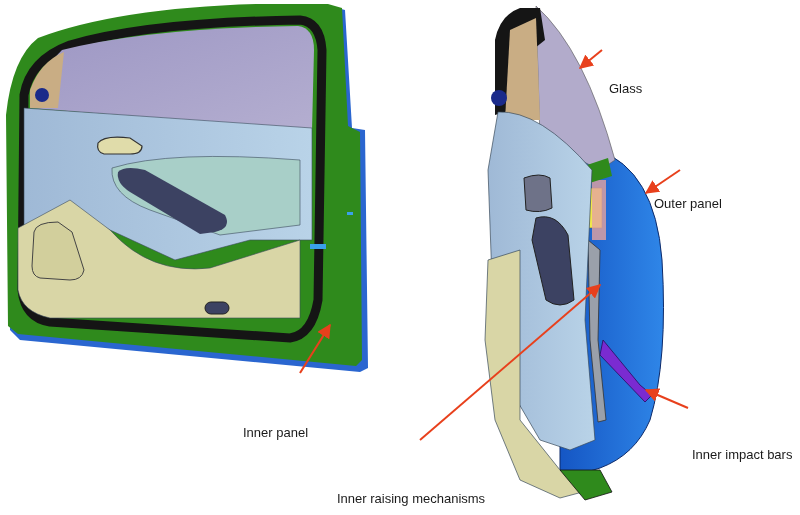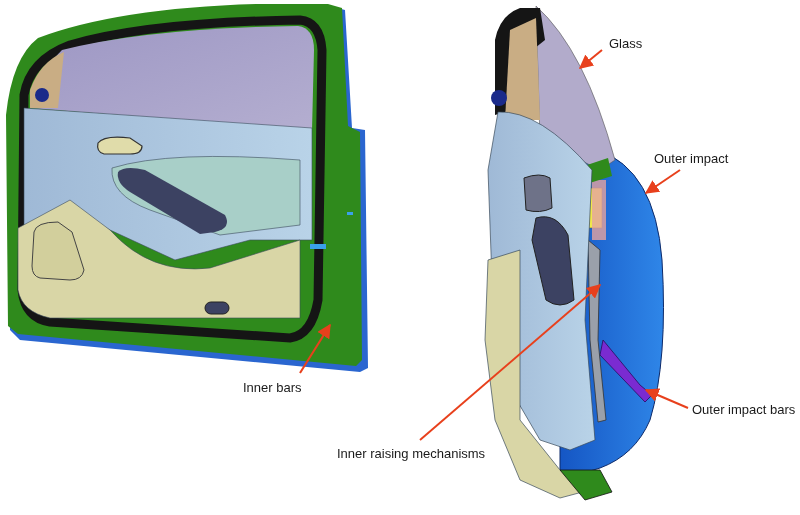--- a/index.html
+++ b/index.html
@@ -1,19 +1,19 @@
 <!DOCTYPE html>
 <html><head>
 <meta charset="utf-8">
 <style>
   html, body { margin: 0; padding: 0; background: #ffffff; }
   body { width: 800px; height: 515px; position: relative; overflow: hidden;
          font-family: "Liberation Sans", sans-serif; }
   svg { position: absolute; left: 0; top: 0; }
-  .label { position: absolute; font-size: 13px; color: #1a1a1a; white-space: nowrap; line-height: 1; }
+  .label { position: absolute; font-size: 13px; color: #1a1a1a; white-space: nowrap; line-height: 1; margin-top: 45px; }
 </style>
 </head>
 <body>
 
 <svg width="800" height="515" viewBox="0 0 800 515">
   <defs>
     <marker id="ah" viewBox="0 0 10 10" refX="9" refY="5" markerWidth="7" markerHeight="7" orient="auto">
       <path d="M0,0 L10,5 L0,10 z" fill="#e8401c"></path>
     </marker>
     <linearGradient id="glassG" x1="0" y1="0" x2="1" y2="1">
@@ -87,16 +87,16 @@
   </g>
 
   <line x1="602" y1="50" x2="580" y2="68" stroke="#e8401c" stroke-width="2" marker-end="url(#ah)"></line>
   <line x1="680" y1="170" x2="646" y2="193" stroke="#e8401c" stroke-width="2" marker-end="url(#ah)"></line>
   <line x1="300" y1="373" x2="330" y2="325" stroke="#e8401c" stroke-width="2" marker-end="url(#ah)"></line>
   <line x1="420" y1="440" x2="600" y2="285" stroke="#e8401c" stroke-width="2" marker-end="url(#ah)"></line>
   <line x1="688" y1="408" x2="646" y2="390" stroke="#e8401c" stroke-width="2" marker-end="url(#ah)"></line>
 </svg>
 
 <div class="label" style="left:609px; top:37px;">Glass</div>
-<div class="label" style="left:654px; top:152px;">Outer impact</div>
-<div class="label" style="left:243px; top:381px;">Inner bars</div>
+<div class="label" style="left:654px; top:152px;">Outer panel</div>
+<div class="label" style="left:243px; top:381px;">Inner panel</div>
 <div class="label" style="left:337px; top:447px;">Inner raising mechanisms</div>
-<div class="label" style="left:692px; top:403px;">Outer impact bars</div>
+<div class="label" style="left:692px; top:403px;">Inner impact bars</div>
 
 </body></html>

